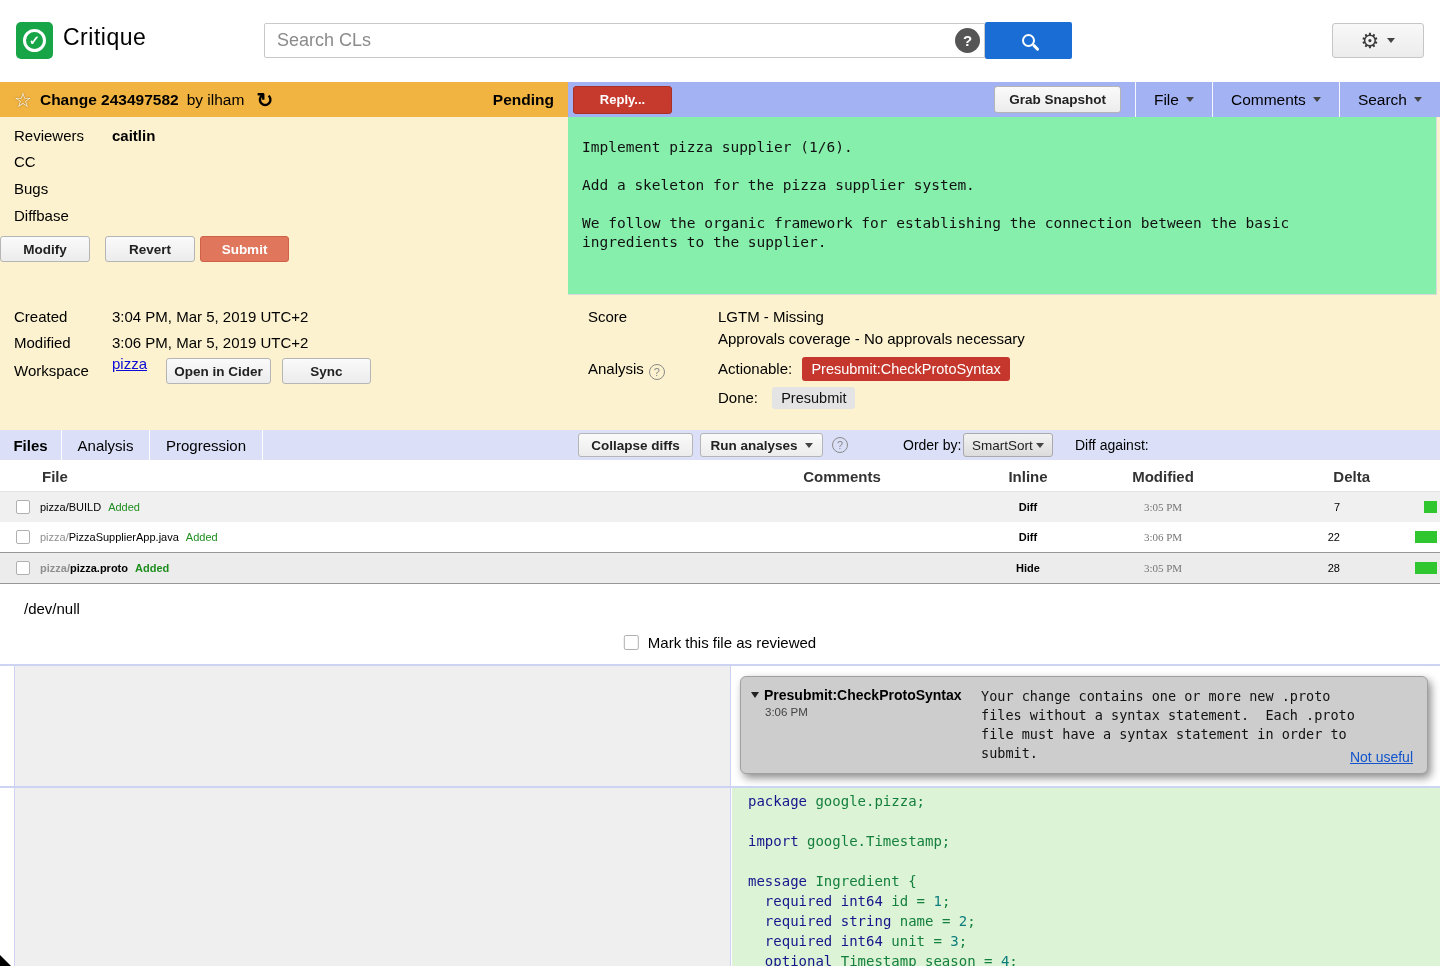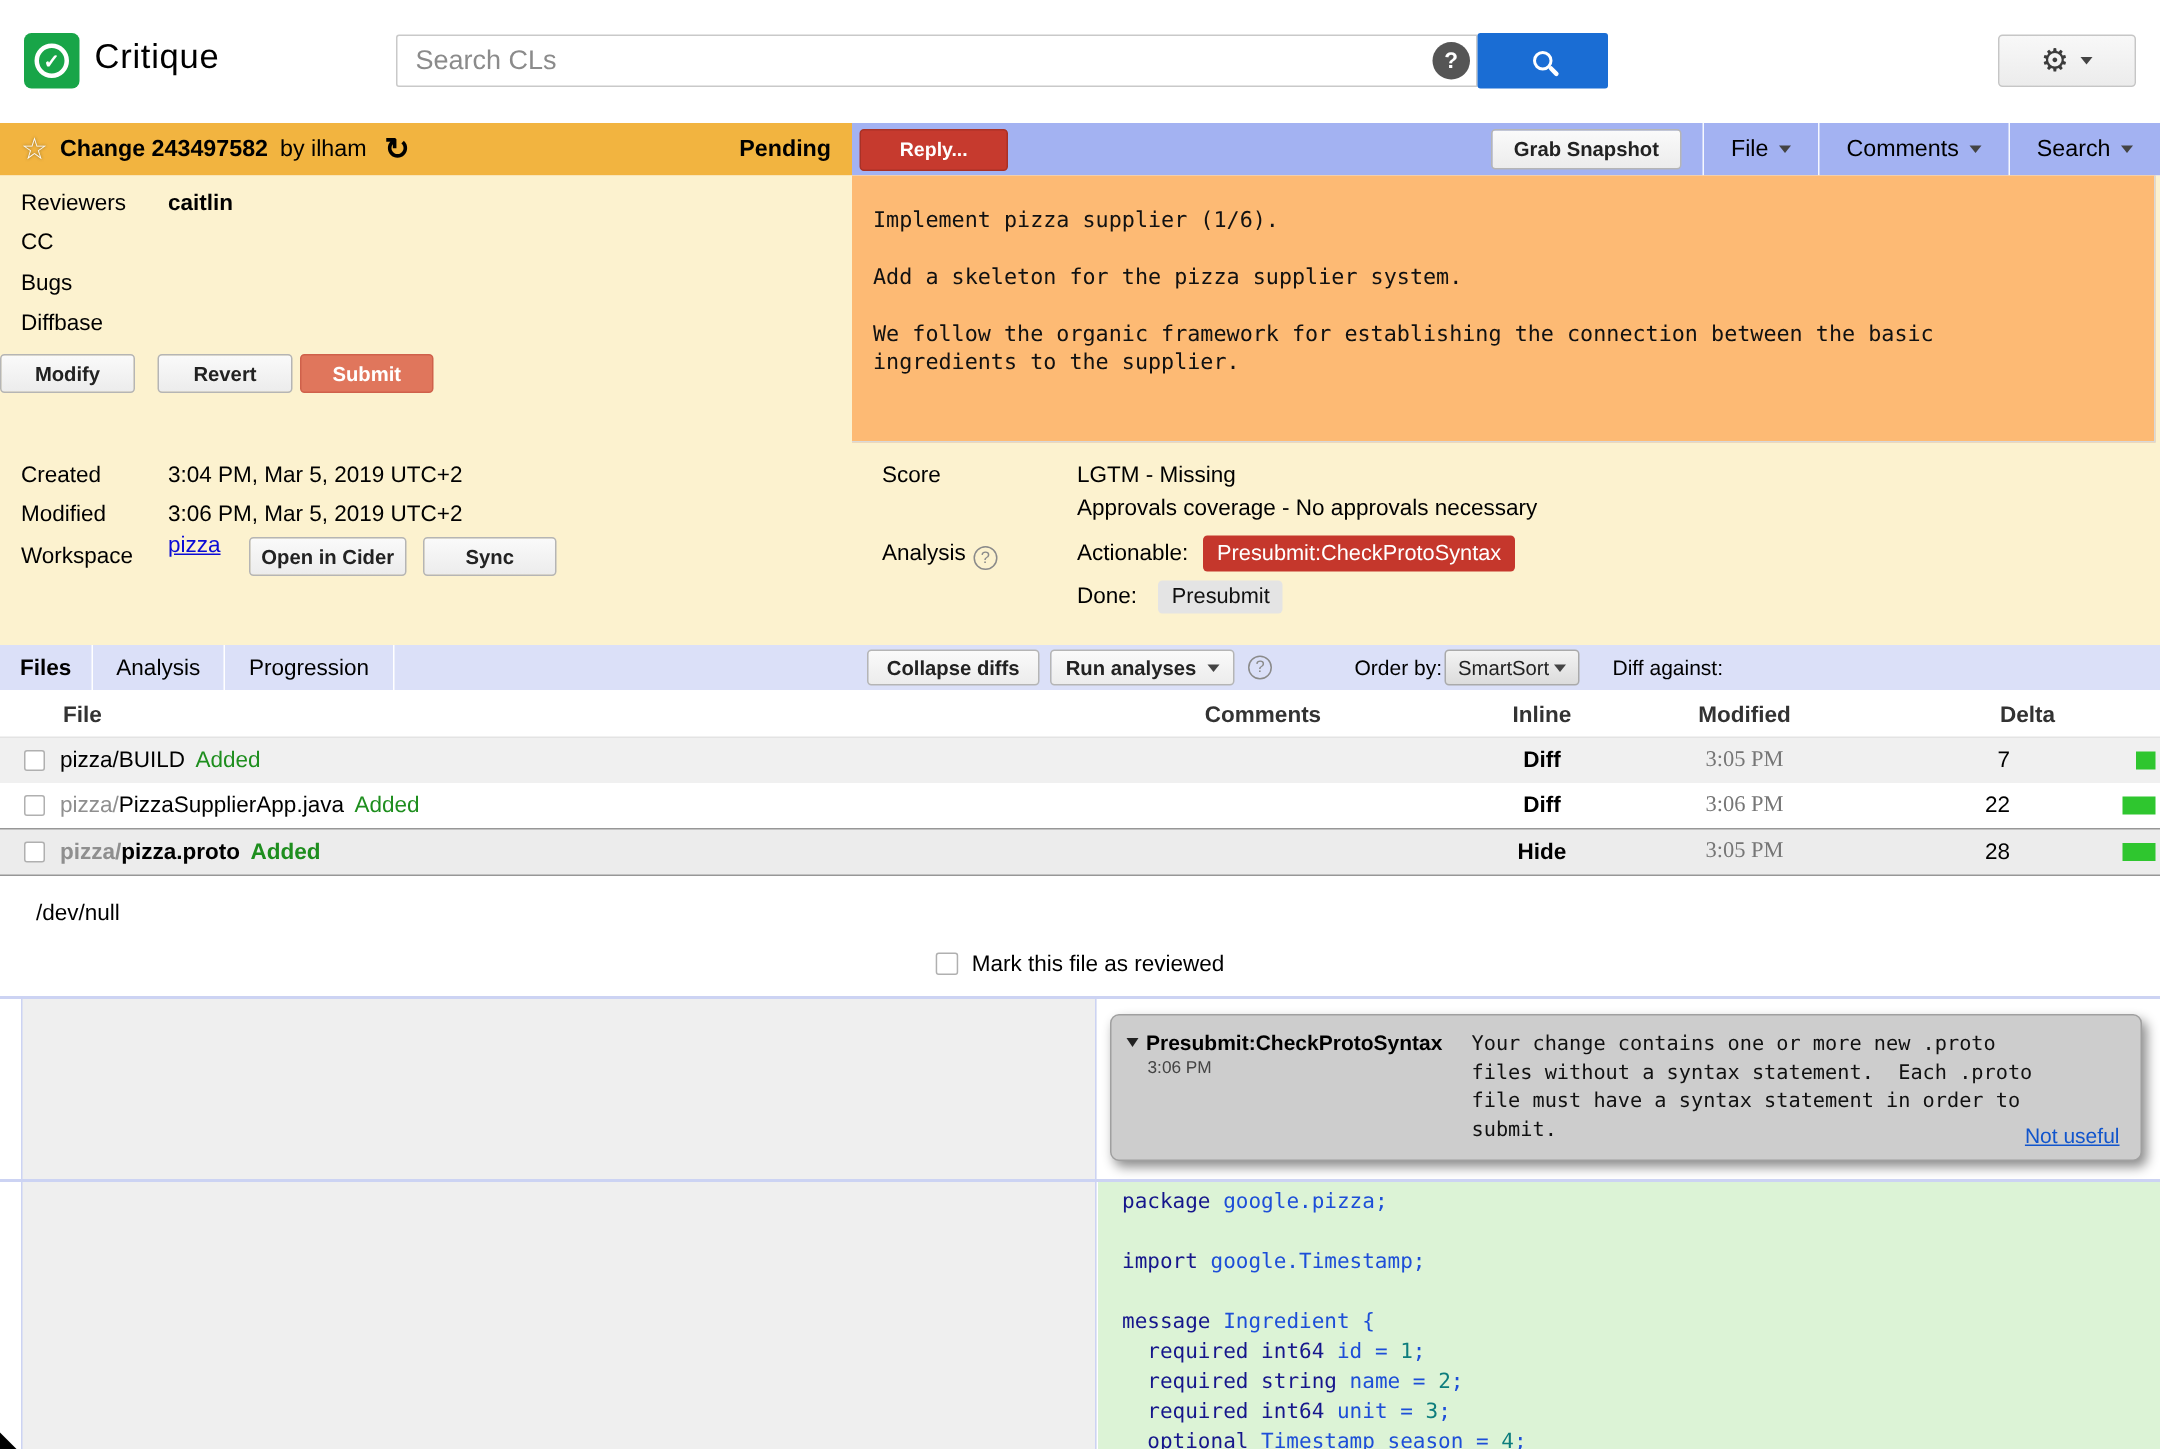--- a/index.html
+++ b/index.html
@@ -46,21 +46,21 @@
     font-family:"Liberation Sans",sans-serif; }
   .chg-right-cluster { margin-left:auto; height:100%; display:flex; align-items:center; }
   .grab-btn { height:27px; padding:0 14px; background:linear-gradient(#fafafa,#ececec);
     border:1px solid #b5b5b5; border-radius:3px; font-size:13.5px; font-weight:bold; color:#222;
     margin-right:14px; cursor:pointer; font-family:"Liberation Sans",sans-serif; }
   .menu-item { height:100%; padding:0 18px; display:flex; align-items:center; gap:7px;
     border-left:1px solid rgba(255,255,255,.9); font-size:15.5px; cursor:pointer; }
 
   
   .info { position:relative; height:313px; background:#fcf2cf; }
-  .desc-box { position:absolute; left:568px; top:0; width:869px; height:178px; background:#fdba74;
+  .desc-box { position:absolute; left:568px; top:0; width:869px; height:178px; background:#86efac;
     border-right:1px solid #d9d9d9; border-bottom:1px solid #d9d9d9; }
   .desc-box pre { font-family:"DejaVu Sans Mono",monospace; font-size:14.5px; line-height:19px;
     padding:21px 14px; white-space:pre-wrap; color:#111; }
   .meta-label { position:absolute; left:14px; font-size:15px; }
   .meta-value { position:absolute; left:112px; font-size:15px; }
   .btn-gray { position:absolute; height:26px; background:linear-gradient(#fafafa,#ececec);
     border:1px solid #b5b5b5; border-radius:3px; font-size:13.5px; font-weight:bold; color:#222;
     cursor:pointer; font-family:"Liberation Sans",sans-serif; }
   .btn-submit { position:absolute; height:26px; background:#e0765c; border:1px solid #cf614b;
     border-radius:3px; font-size:13.5px; font-weight:bold; color:#fff; cursor:pointer;
@@ -84,21 +84,21 @@
     cursor:pointer; font-family:"Liberation Sans",sans-serif; display:flex; align-items:center; gap:7px; }
   .tb-label { position:absolute; top:7px; font-size:14px; }
   .tb-select { position:absolute; top:3px; height:24px; background:linear-gradient(#f3f3f3,#dcdcdc);
     border:1px solid #aaa; border-radius:3px; font-size:13.5px; color:#222; cursor:pointer;
     display:flex; align-items:center; justify-content:space-between; padding:0 8px; }
 
   
   .ftable-head { position:relative; height:32px; background:#fff; border-bottom:1px solid #e3e3e3; }
   .col { position:absolute; top:8px; font-size:15px; font-weight:bold; color:#333; }
   .center { transform:translateX(-50%); }
-  .frow { position:relative; height:30px; font-size:15px; }
+  .frow { position:relative; height:30px; font-size:11px; }
   .frow.alt { background:#f0f0f0; }
   .frow.sel { background:#ececec; border-top:1px solid #979797; border-bottom:1px solid #979797; height:32px; }
   .cbx { position:absolute; left:16px; top:50%; transform:translateY(-50%); width:14px; height:14px;
     background:#fff; border:1px solid #b0b0b0; border-radius:2px; cursor:pointer; }
   .fname { position:absolute; left:40px; top:50%; transform:translateY(-50%); cursor:pointer; }
   .muted { color:#8f8f8f; }
   .added { color:#1e8e1e; margin-left:7px; }
   .inline-link { position:absolute; left:1028px; top:50%; transform:translate(-50%,-50%);
     font-weight:bold; cursor:pointer; }
   .mtime { position:absolute; left:1163px; top:50%; transform:translate(-50%,-50%); color:#767676;font-family:Liberation Serif, serif; }
@@ -131,21 +131,21 @@
   .tri-down { width:0; height:0; border-left:4.5px solid transparent; border-right:4.5px solid transparent;
     border-top:6px solid #222; }
   .finding-time { font-size:11.5px; color:#444; margin:3px 0 0 14px; }
   .finding-body { font-family:"DejaVu Sans Mono",monospace; font-size:13.5px; line-height:19px;
     white-space:pre-wrap; color:#111; }
   .not-useful { position:absolute; right:14px; bottom:8px; font-size:14px; color:#1155cc;
     text-decoration:underline; cursor:pointer; }
   .code-line { font-family:"DejaVu Sans Mono",monospace; font-size:14px; height:20px; white-space:pre; color:#111; }
   .code-line .kw { color:#16168c; }
   .code-line .num { color:#0d7d7d; }
-  .code-line .pl { color:#1d4ed8; }
+  .code-line .pl { color:#15803d; }
 
   .cursor-artifact { position:absolute; left:0; bottom:0; width:0; height:0;
     border-left:11px solid #000; border-top:11px solid transparent; }
 </style>
 </head>
 <body>
 
 <div class="app">
 
   <header class="topbar">

